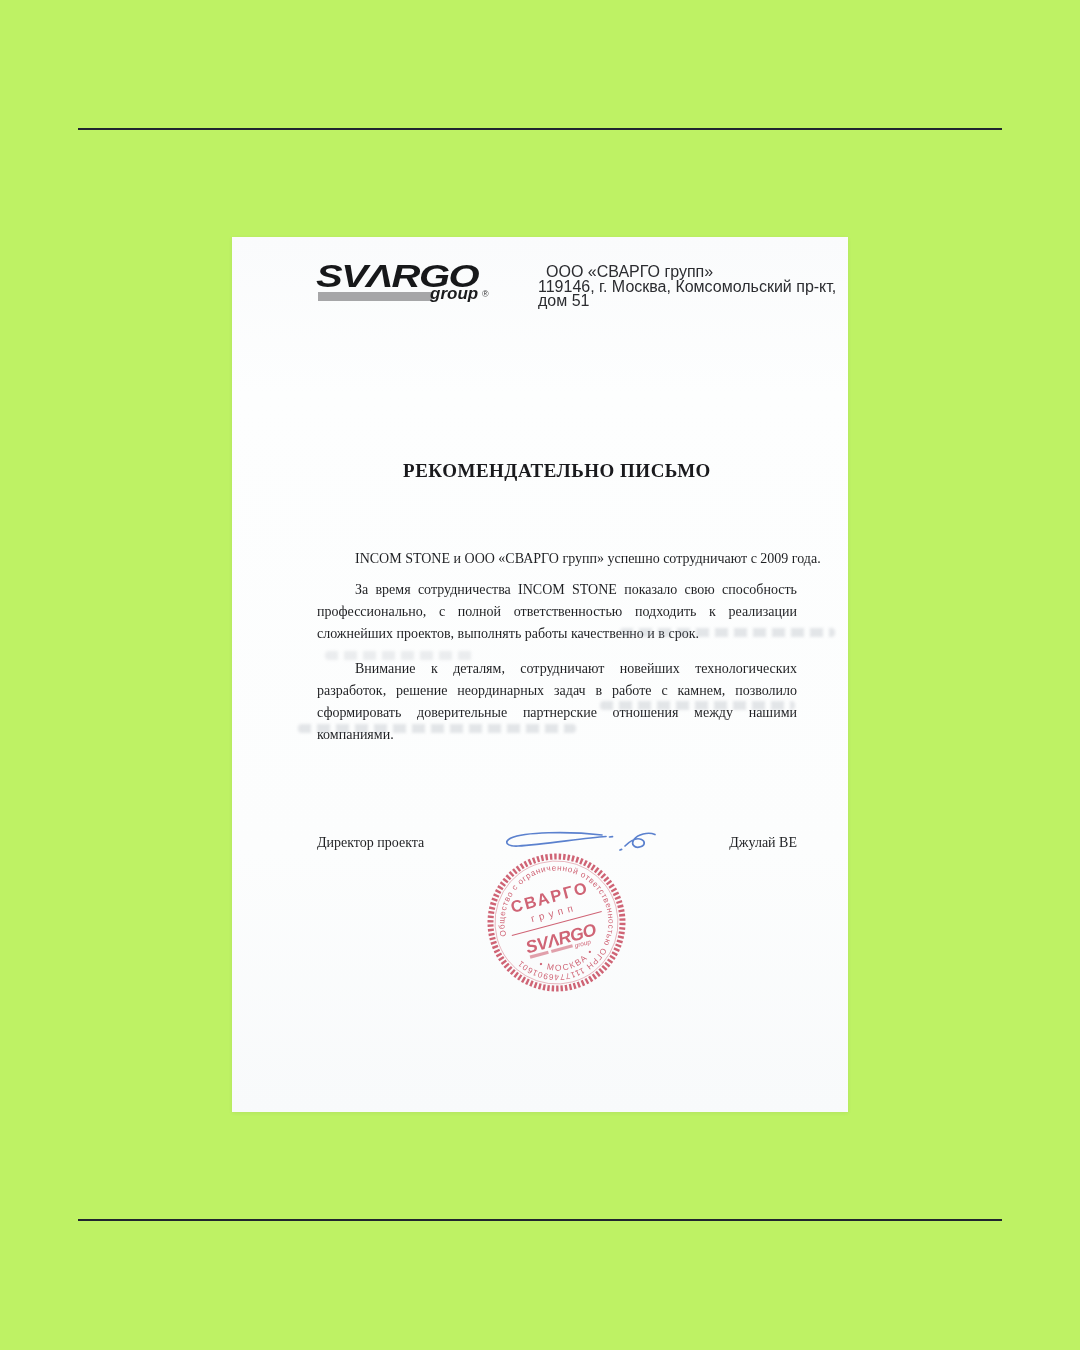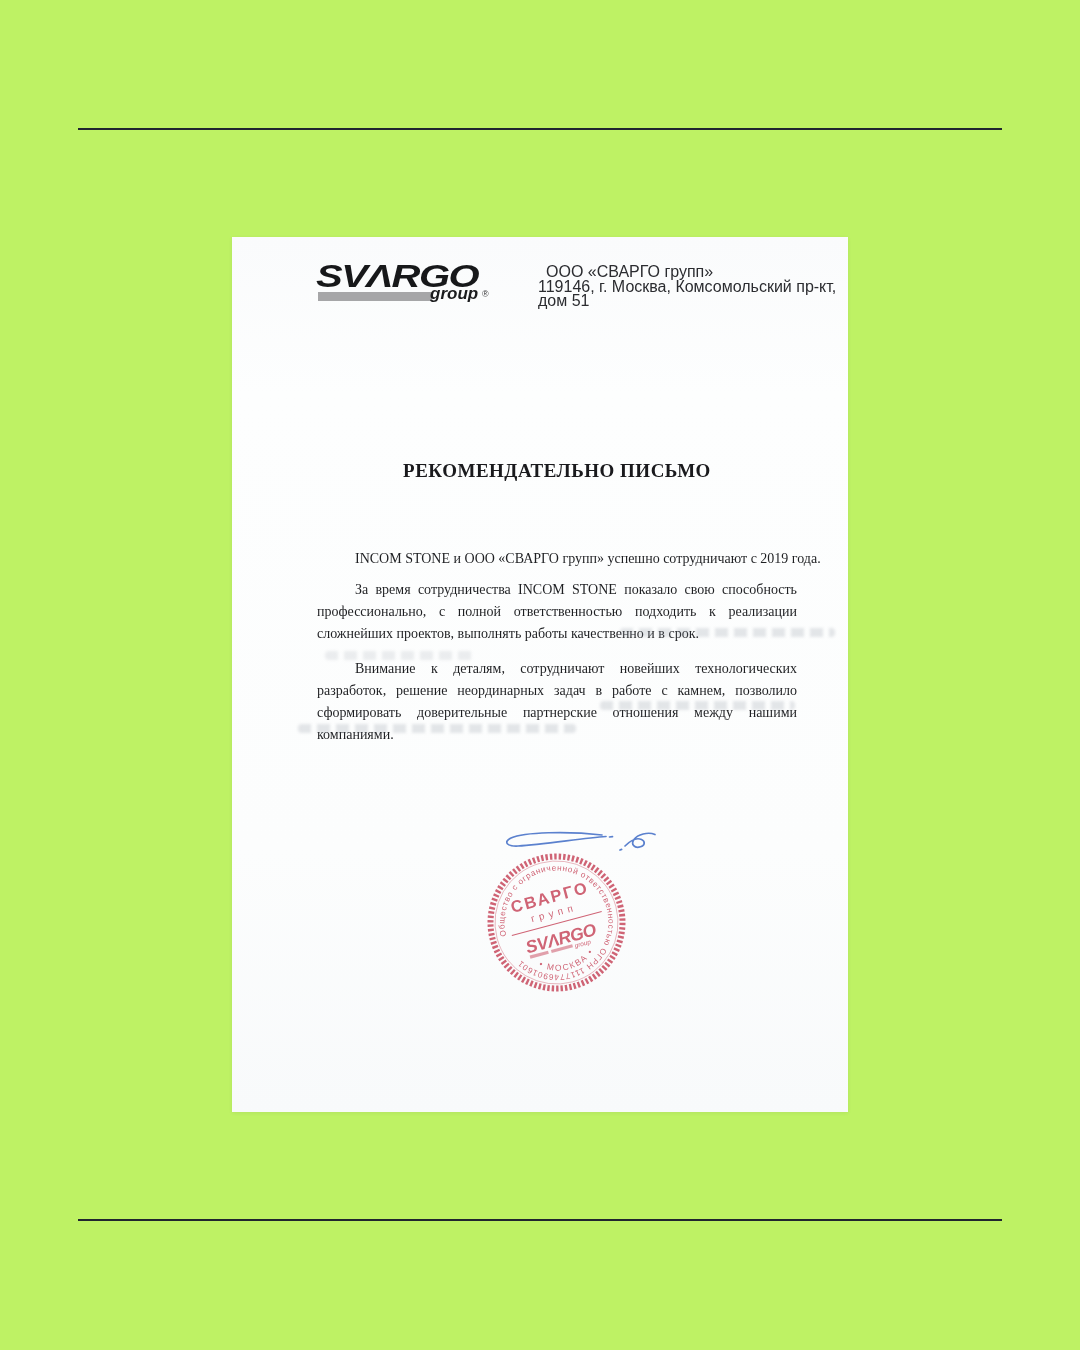--- a/index.html
+++ b/index.html
@@ -67,30 +67,34 @@
       <div class="logo-reg">®</div>
     </div>
     <div class="address">
       <div class="l1">ООО «СВАРГО групп»</div>
       <div class="l2">119146, г. Москва, Комсомольский пр-кт, дом 51</div>
     </div>
 
     <div class="title">РЕКОМЕНДАТЕЛЬНО ПИСЬМО</div>
 
     <div class="body-col">
-      <p class="pfirst">INCOM STONE и ООО «СВАРГО групп» успешно сотрудничают с 2019 года.</p>
+      <p class="pfirst">INCOM STONE и ООО «СВАРГО групп» успешно сотрудничают с 2009 года.</p>
       <p class="pmid">За время сотрудничества INCOM STONE показало свою способность профессионально, с полной ответственностью подходить к реализации сложнейших проектов, выполнять работы качественно и в срок.</p>
       <p>Внимание к деталям, сотрудничают новейших технологических разработок, решение неординарных задач в работе с камнем, позволило сформировать доверительные партнерские отношения между нашими компаниями.</p>
     </div>
 
     <div class="ghost g1"></div>
     <div class="ghost g2"></div>
     <div class="ghost g3"></div>
     <div class="ghost g4"></div>
 
+    <div class="sig-row">
+      <span>Директор проекта</span>
+      <span>Джулай ВЕ</span>
+    </div>
 
     <svg class="signature" width="160" height="34" viewBox="0 0 160 34">
       <g fill="none" stroke="#4a74c9" stroke-width="1.7" stroke-linecap="round" opacity=".9">
         <path d="M 104,12 C 70,8 26,9 13,15 C 5,19 9,23.5 20,23 C 45,22 84,15 108,13.5"></path>
         <path d="M 111.5,14 l 3,-0.4"></path>
         <path d="M 122,27 l 1.6,-0.6"></path>
         <path d="M 127,23 C 133,17 139,14.5 143.5,16.5 C 147.5,18.3 147,22.5 142.5,23.8 C 136.5,25.6 132.5,21.5 136,16.5 C 139.5,11.5 150,8.5 157,11.5"></path>
       </g>
     </svg>
 

